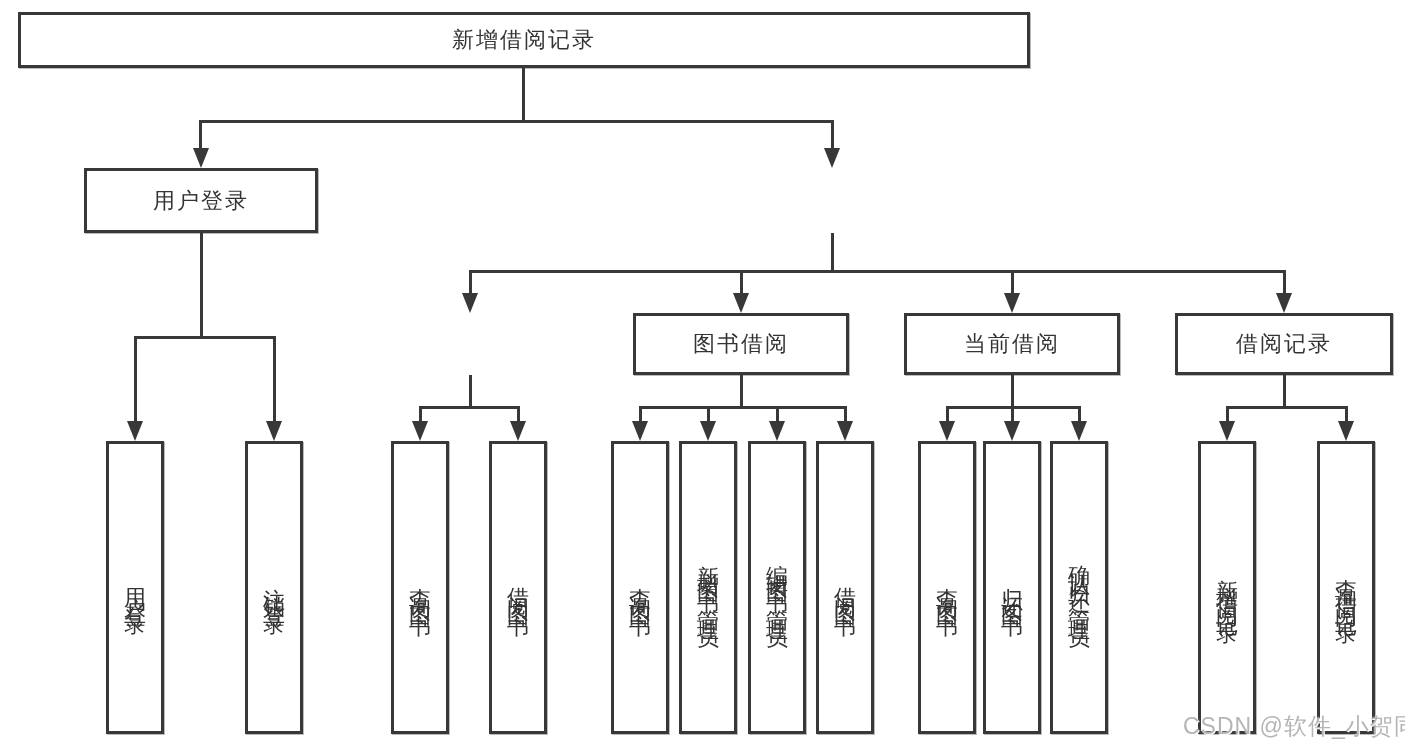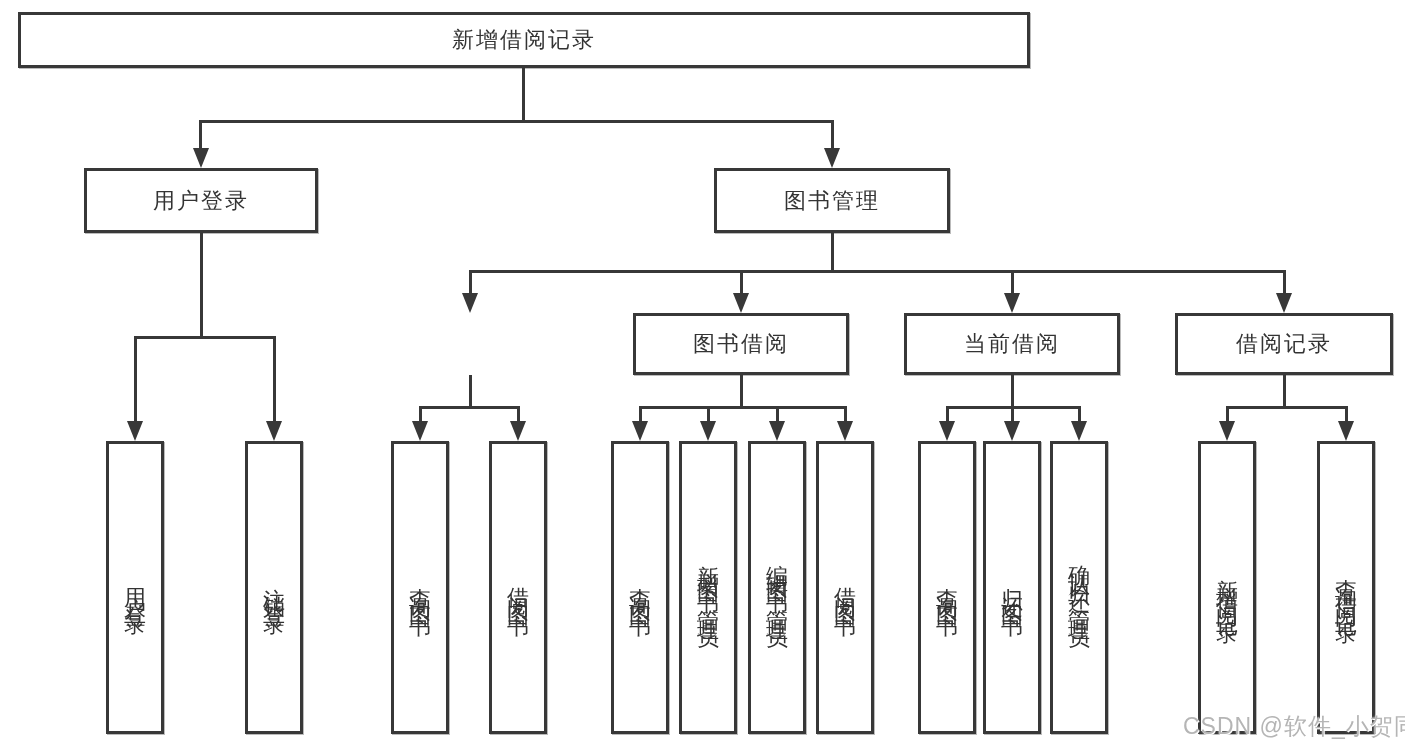--- a/index.html
+++ b/index.html
@@ -56,23 +56,20 @@
 
   <div class="vline" style="left:522px;top:66px;height:57px"></div>
   <div class="hline" style="left:199px;top:120px;width:635px"></div>
   <div class="vline" style="left:199px;top:120px;height:31px"></div>
   <div class="arrow" style="left:193px;top:148px"></div>
   <div class="vline" style="left:831px;top:120px;height:31px"></div>
   <div class="arrow" style="left:824px;top:148px"></div>
 
   <div class="box" style="left:84px;top:168px;width:234px;height:65px">
     <span class="hlbl">用户登录</span>
-  </div>
-  <div class="box" style="left:714px;top:168px;width:236px;height:65px">
-    <span class="hlbl">图书管理</span>
   </div>
 
   <div class="vline" style="left:200px;top:233px;height:106px"></div>
   <div class="hline" style="left:134px;top:336px;width:142px"></div>
   <div class="vline" style="left:134px;top:336px;height:87px"></div>
   <div class="arrow" style="left:127px;top:421px"></div>
   <div class="vline" style="left:273px;top:336px;height:87px"></div>
   <div class="arrow" style="left:266px;top:421px"></div>
 
   <div class="vline" style="left:831px;top:233px;height:40px"></div>

